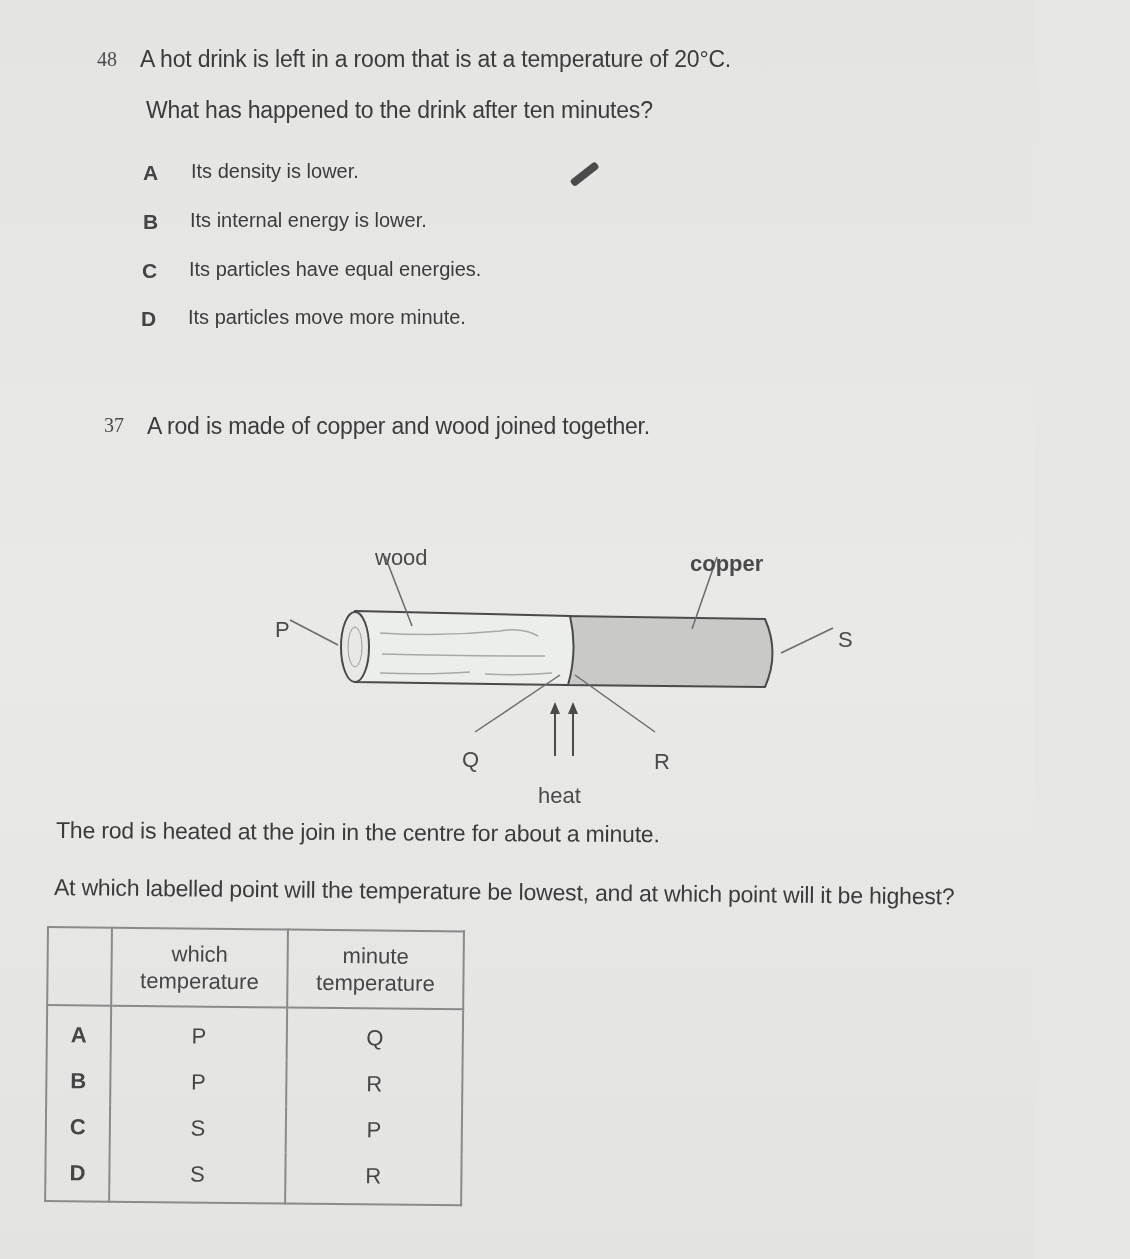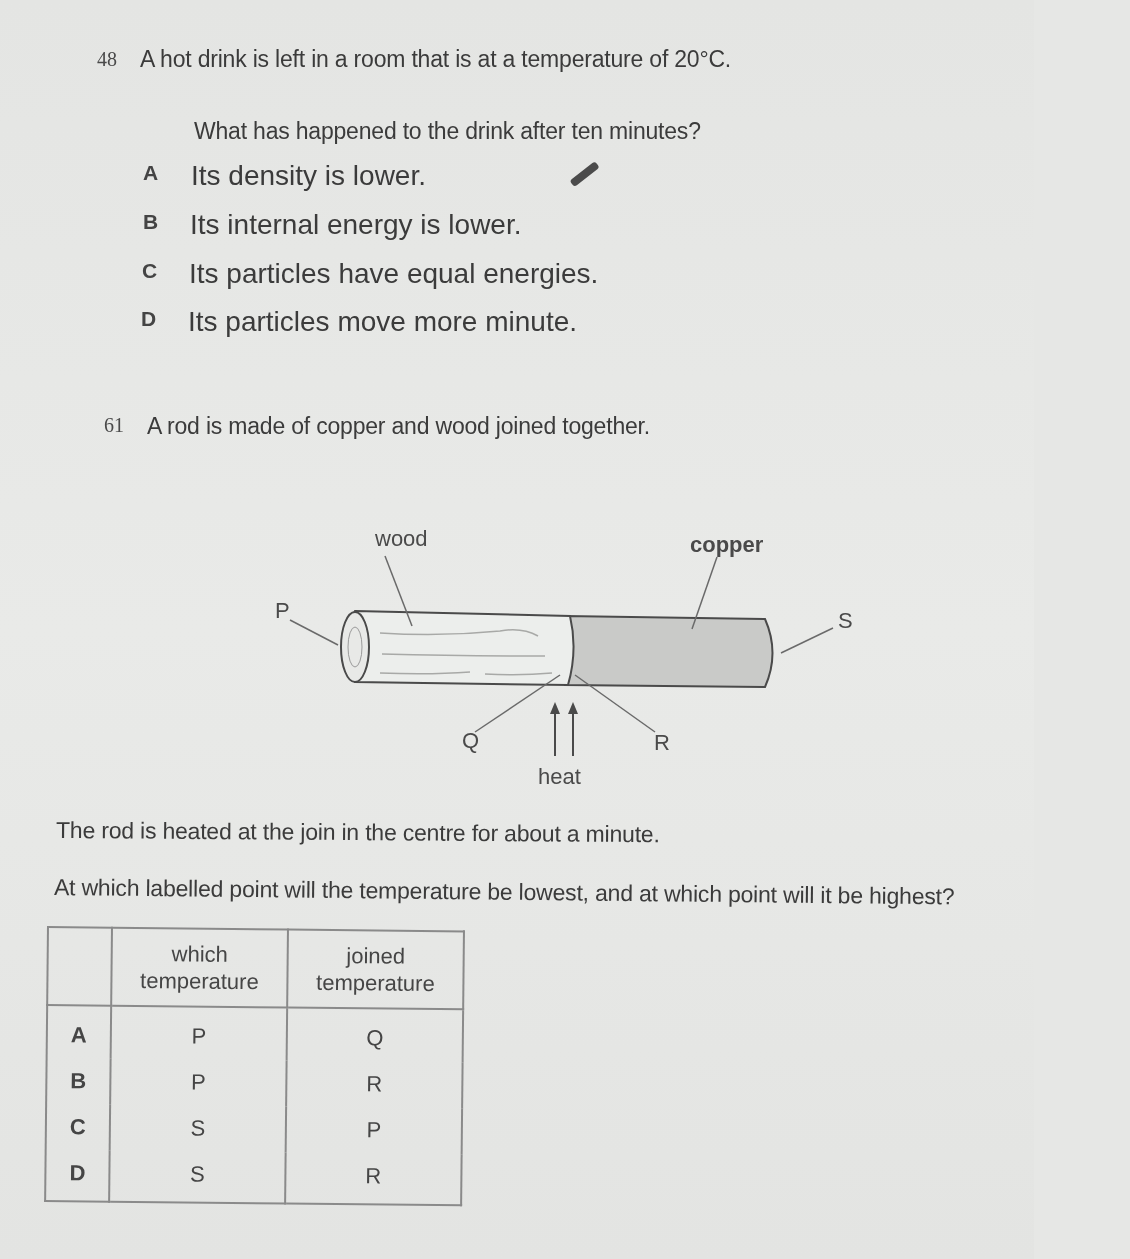--- a/index.html
+++ b/index.html
@@ -35,35 +35,36 @@
     letter-spacing: -0.2px;
   }
   .opt-letter {
     position: absolute;
     font-size: 21px;
     font-weight: bold;
     color: #444;
   }
   .opt-text {
     position: absolute;
-    font-size: 28px;
+    font-size: 20px;
     color: #3b3b3b;
     white-space: nowrap;
   }
   .diagram {
     position: absolute;
     left: 260px;
     top: 510px;
     width: 620px;
     height: 290px;
   }
   .diag-label {
     position: absolute;
     font-size: 22px;
     color: #4a4a4a;
+    margin-top: 19px;
   }
   table.answers {
     position: absolute;
     left: 47px;
     top: 926px;
     width: 418px;
     border-collapse: collapse;
     transform: rotate(0.6deg);
     transform-origin: left top;
   }
@@ -105,39 +106,39 @@
     transform-origin: left center;
   }
 </style>
 </head>
 <body>
 
 <div class="page">
 
   <span class="qnum" style="left:97px; top:48px;">48</span>
   <span class="text" style="left:140px; top:46px;text-align:right;">A hot drink is left in a room that is at a temperature of 20°C.</span>
-  <span class="text" style="left:146px; top:118px;margin-left:48px;">What has happened to the drink after ten minutes?</span>
+  <span class="text" style="left:146px; top:97px;">What has happened to the drink after ten minutes?</span>
 
   <div>
     <span class="opt-letter" style="left:143px; top:161px;">A</span>
     <span class="opt-text" style="left:191px; top:160px;">Its density is lower.</span>
 
     <span class="opt-letter" style="left:143px; top:210px;">B</span>
     <span class="opt-text" style="left:190px; top:209px;">Its internal energy is lower.</span>
 
     <span class="opt-letter" style="left:142px; top:259px;">C</span>
     <span class="opt-text" style="left:189px; top:258px;">Its particles have equal energies.</span>
 
     <span class="opt-letter" style="left:141px; top:307px;">D</span>
     <span class="opt-text" style="left:188px; top:306px;">Its particles move more minute.</span>
   </div>
 
   <div class="pencil"></div>
 
-  <span class="qnum" style="left:104px; top:414px;">61</span>
+  <span class="qnum" style="left:104px; top:414px;">37</span>
   <span class="text" style="left:147px; top:413px;text-align:right;">A rod is made of copper and wood joined together.</span>
 
   <div class="diagram">
     <svg width="620" height="290" viewBox="0 0 620 290">
 
       <path d="M 305 106 L 505 109 Q 520 143 505 177 L 305 175 Z" fill="#c9cac8" stroke="#4a4a4a" stroke-width="2"></path>
 
       <path d="M 95 101 L 310 106 Q 318 140 308 175 L 95 172 Q 75 137 95 101 Z" fill="#eceeec" stroke="#4a4a4a" stroke-width="2"></path>
 
       <ellipse cx="95" cy="137" rx="14" ry="35" fill="#e8e9e7" stroke="#4a4a4a" stroke-width="2"></ellipse>
@@ -176,21 +177,21 @@
 
   <table class="answers">
     <thead>
       <tr>
         <th></th>
         <th>
           <span>which</span><br>
           <span>temperature</span>
         </th>
         <th>
-          <span>joined</span><br>
+          <span>minute</span><br>
           <span>temperature</span>
         </th>
       </tr>
     </thead>
     <tbody>
       <tr>
         <td class="letter">A</td>
         <td>P</td>
         <td>Q</td>
       </tr>

